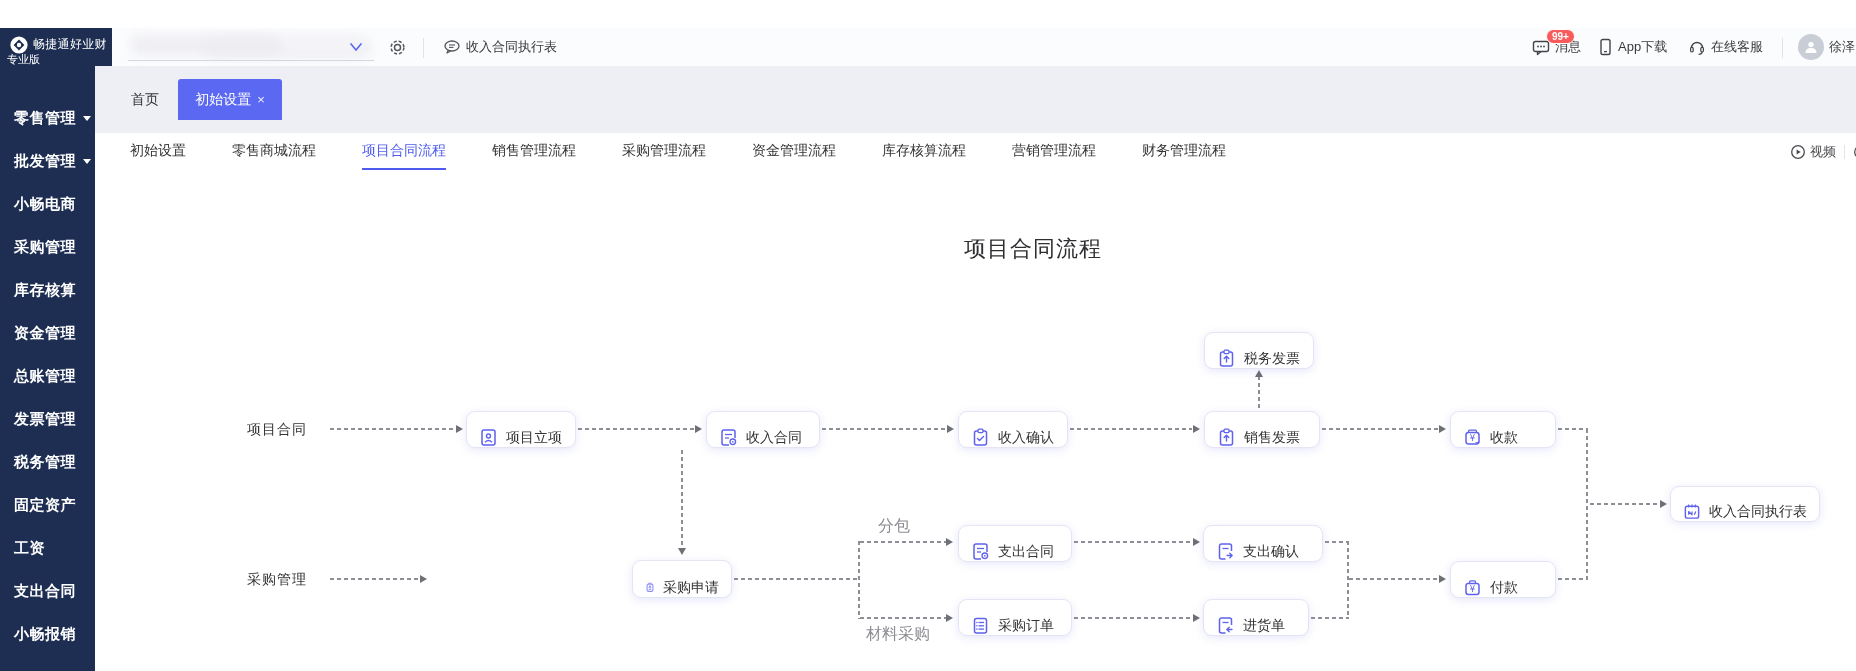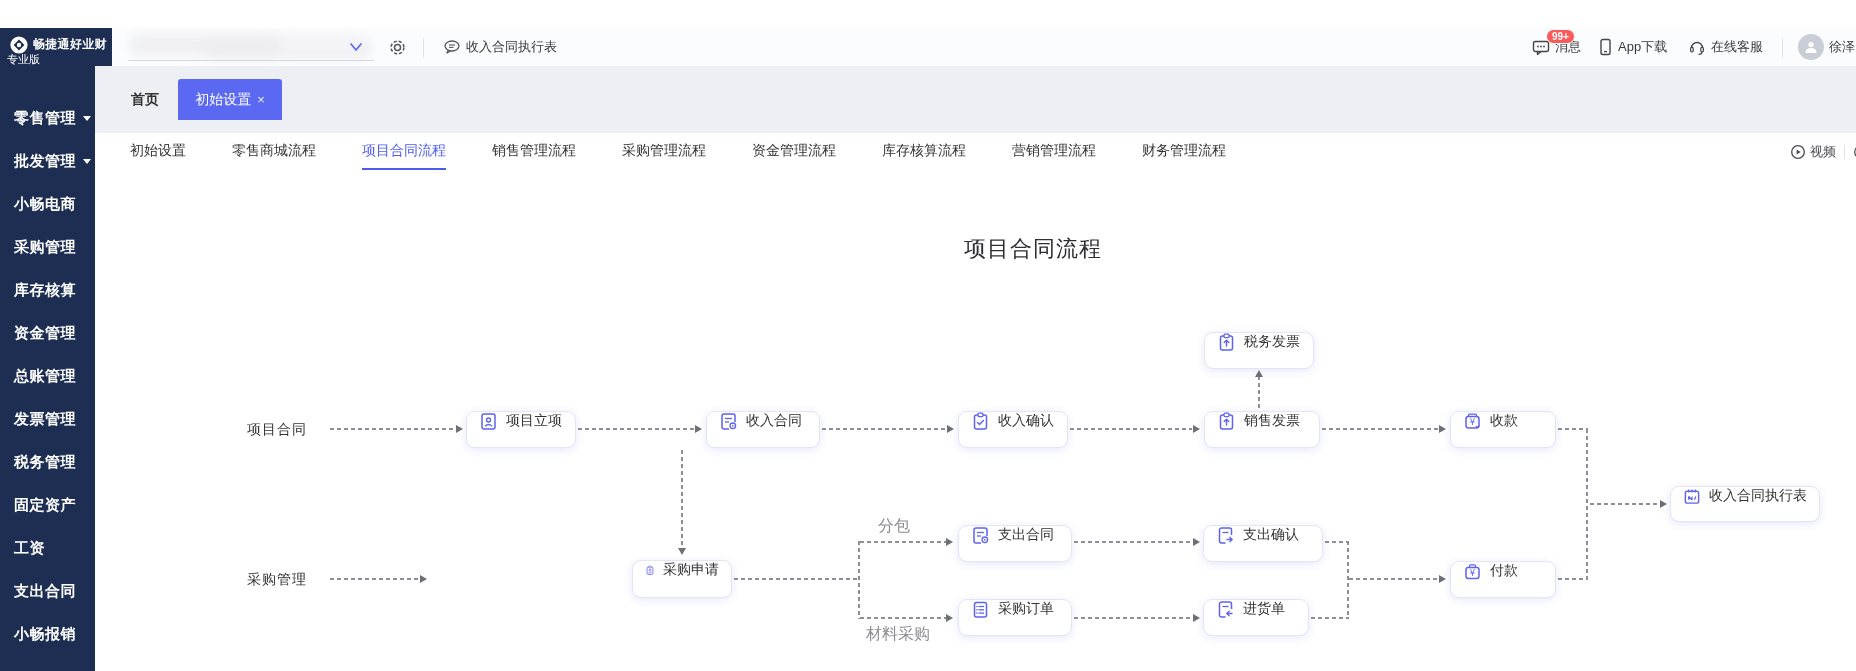--- a/index.html
+++ b/index.html
@@ -6,56 +6,56 @@
   body{
     width:1856px;height:671px;position:relative;overflow:hidden;
     background:#ffffff;
     font-family:"Liberation Sans","DejaVu Sans",sans-serif;
     -webkit-font-smoothing:antialiased;
   }
   .abs{position:absolute;}
   
   .header{left:0;top:28px;width:1856px;height:38px;background:#fbfcfd;}
   .logo-block{left:0;top:28px;width:112px;height:38px;background:#1d2e52;color:#fff;}
-  .brand-name{position:absolute;left:33px;top:8px;font-size:12px;font-weight:bold;white-space:nowrap;letter-spacing:.3px;}
+  .brand-name{position:absolute;left:33px;top:8px;font-size:12px;font-weight:normal;white-space:nowrap;letter-spacing:.3px;}
   .edition{position:absolute;left:7px;top:24px;font-size:11px;font-weight:normal;}
   .blur1{left:130px;top:34px;width:150px;height:22px;background:#f0f0f4;border-radius:8px;filter:blur(5px);}
   .blur2{left:205px;top:40px;width:165px;height:16px;background:#ececf1;border-radius:8px;filter:blur(6px);}
   .blur3{left:282px;top:35px;width:80px;height:18px;background:#f4f4f8;border-radius:8px;filter:blur(5px);}
   .search-underline{left:128px;top:60px;width:246px;height:1px;background:#d5d7df;}
   .hdr-item{display:flex;align-items:center;gap:5px;font-size:13px;color:#3a3a3e;cursor:pointer;white-space:nowrap;}
   .vdiv{width:1px;height:20px;background:#e2e2e8;}
   .badge{position:absolute;left:14px;top:-10px;background:#f85b5b;color:#fff;font-size:10px;font-weight:bold;
          padding:1px 5px;border-radius:9px;border:1.5px solid #fff;line-height:11px;}
   .avatar{width:26px;height:26px;border-radius:50%;background:#c9cdd5;display:flex;align-items:center;justify-content:center;}
   
   .tabstrip{left:95px;top:66px;width:1761px;height:67px;background:#edeff4;}
   .home-tab{left:112px;top:79px;width:66px;height:41px;display:flex;align-items:center;justify-content:center;
-            font-size:14px;color:#333;cursor:pointer;font-weight:bold;}
+            font-size:14px;color:#333;cursor:pointer;}
   .active-tab{left:178px;top:79px;width:104px;height:41px;background:#5b68f2;border-radius:3px 3px 0 0;
               display:flex;align-items:center;justify-content:center;gap:6px;color:#fff;font-size:14px;cursor:pointer;}
   .tab-close{font-size:13px;opacity:.9;cursor:pointer;}
   
   .sidebar{left:0;top:66px;width:95px;height:605px;background:#1d2e52;padding-top:31px;box-sizing:border-box;}
   .side-item{height:43px;display:flex;align-items:center;padding-left:14px;color:#fff;font-size:15px;font-weight:600;
              letter-spacing:.5px;cursor:pointer;white-space:nowrap;}
   .caret{width:0;height:0;border-left:4px solid transparent;border-right:4px solid transparent;border-top:5px solid #fff;margin-left:7px;}
   
   .panel{left:95px;top:133px;width:1761px;height:538px;background:#fff;}
   .nav{left:130px;top:133px;height:37px;display:flex;gap:46px;align-items:stretch;}
   .nav-tab{display:flex;align-items:center;font-size:14px;color:#333;cursor:pointer;border-bottom:2px solid transparent;white-space:nowrap;}
   .nav-tab.active{color:#4d5bf0;border-bottom-color:#4d5bf0;}
   .nav-right{left:1790px;top:133px;height:37px;display:flex;align-items:center;gap:8px;font-size:13px;color:#4a4a4f;white-space:nowrap;}
   .nav-right .seg{display:flex;align-items:center;gap:4px;cursor:pointer;}
   .flow-title{left:933px;top:234px;width:200px;text-align:center;font-size:22px;color:#2f2f33;font-weight:500;letter-spacing:1px;}
   
   .row-label{font-size:14px;color:#333;font-weight:500;letter-spacing:1px;}
   .branch-label{font-size:16px;color:#8c8c94;}
   .node{position:absolute;background:#fff;border:1px solid #e4e5f4;border-radius:9px;
-        box-shadow:0 2px 8px rgba(90,95,230,.15);display:flex;align-items:flex-start;gap:8px;
+        box-shadow:0 2px 8px rgba(90,95,230,.15);display:flex;align-items:flex-end;gap:8px;
         padding:0 12px;font-size:14px;color:#333;box-sizing:border-box;cursor:pointer;white-space:nowrap;}
   .hl{position:absolute;height:2px;background-image:linear-gradient(to right,#8e8e96 55%,rgba(0,0,0,0) 0);
       background-size:7px 2px;background-repeat:repeat-x;}
   .vl{position:absolute;width:2px;background-image:linear-gradient(to bottom,#8e8e96 55%,rgba(0,0,0,0) 0);
       background-size:2px 7px;background-repeat:repeat-y;}
   .arr-r{position:absolute;width:0;height:0;border-top:4px solid transparent;border-bottom:4px solid transparent;border-left:7px solid #6f6f76;}
   .arr-u{position:absolute;width:0;height:0;border-left:4px solid transparent;border-right:4px solid transparent;border-bottom:7px solid #6f6f76;}
   .arr-d{position:absolute;width:0;height:0;border-left:4px solid transparent;border-right:4px solid transparent;border-top:7px solid #6f6f76;}
   svg{display:block;}
 </style>

